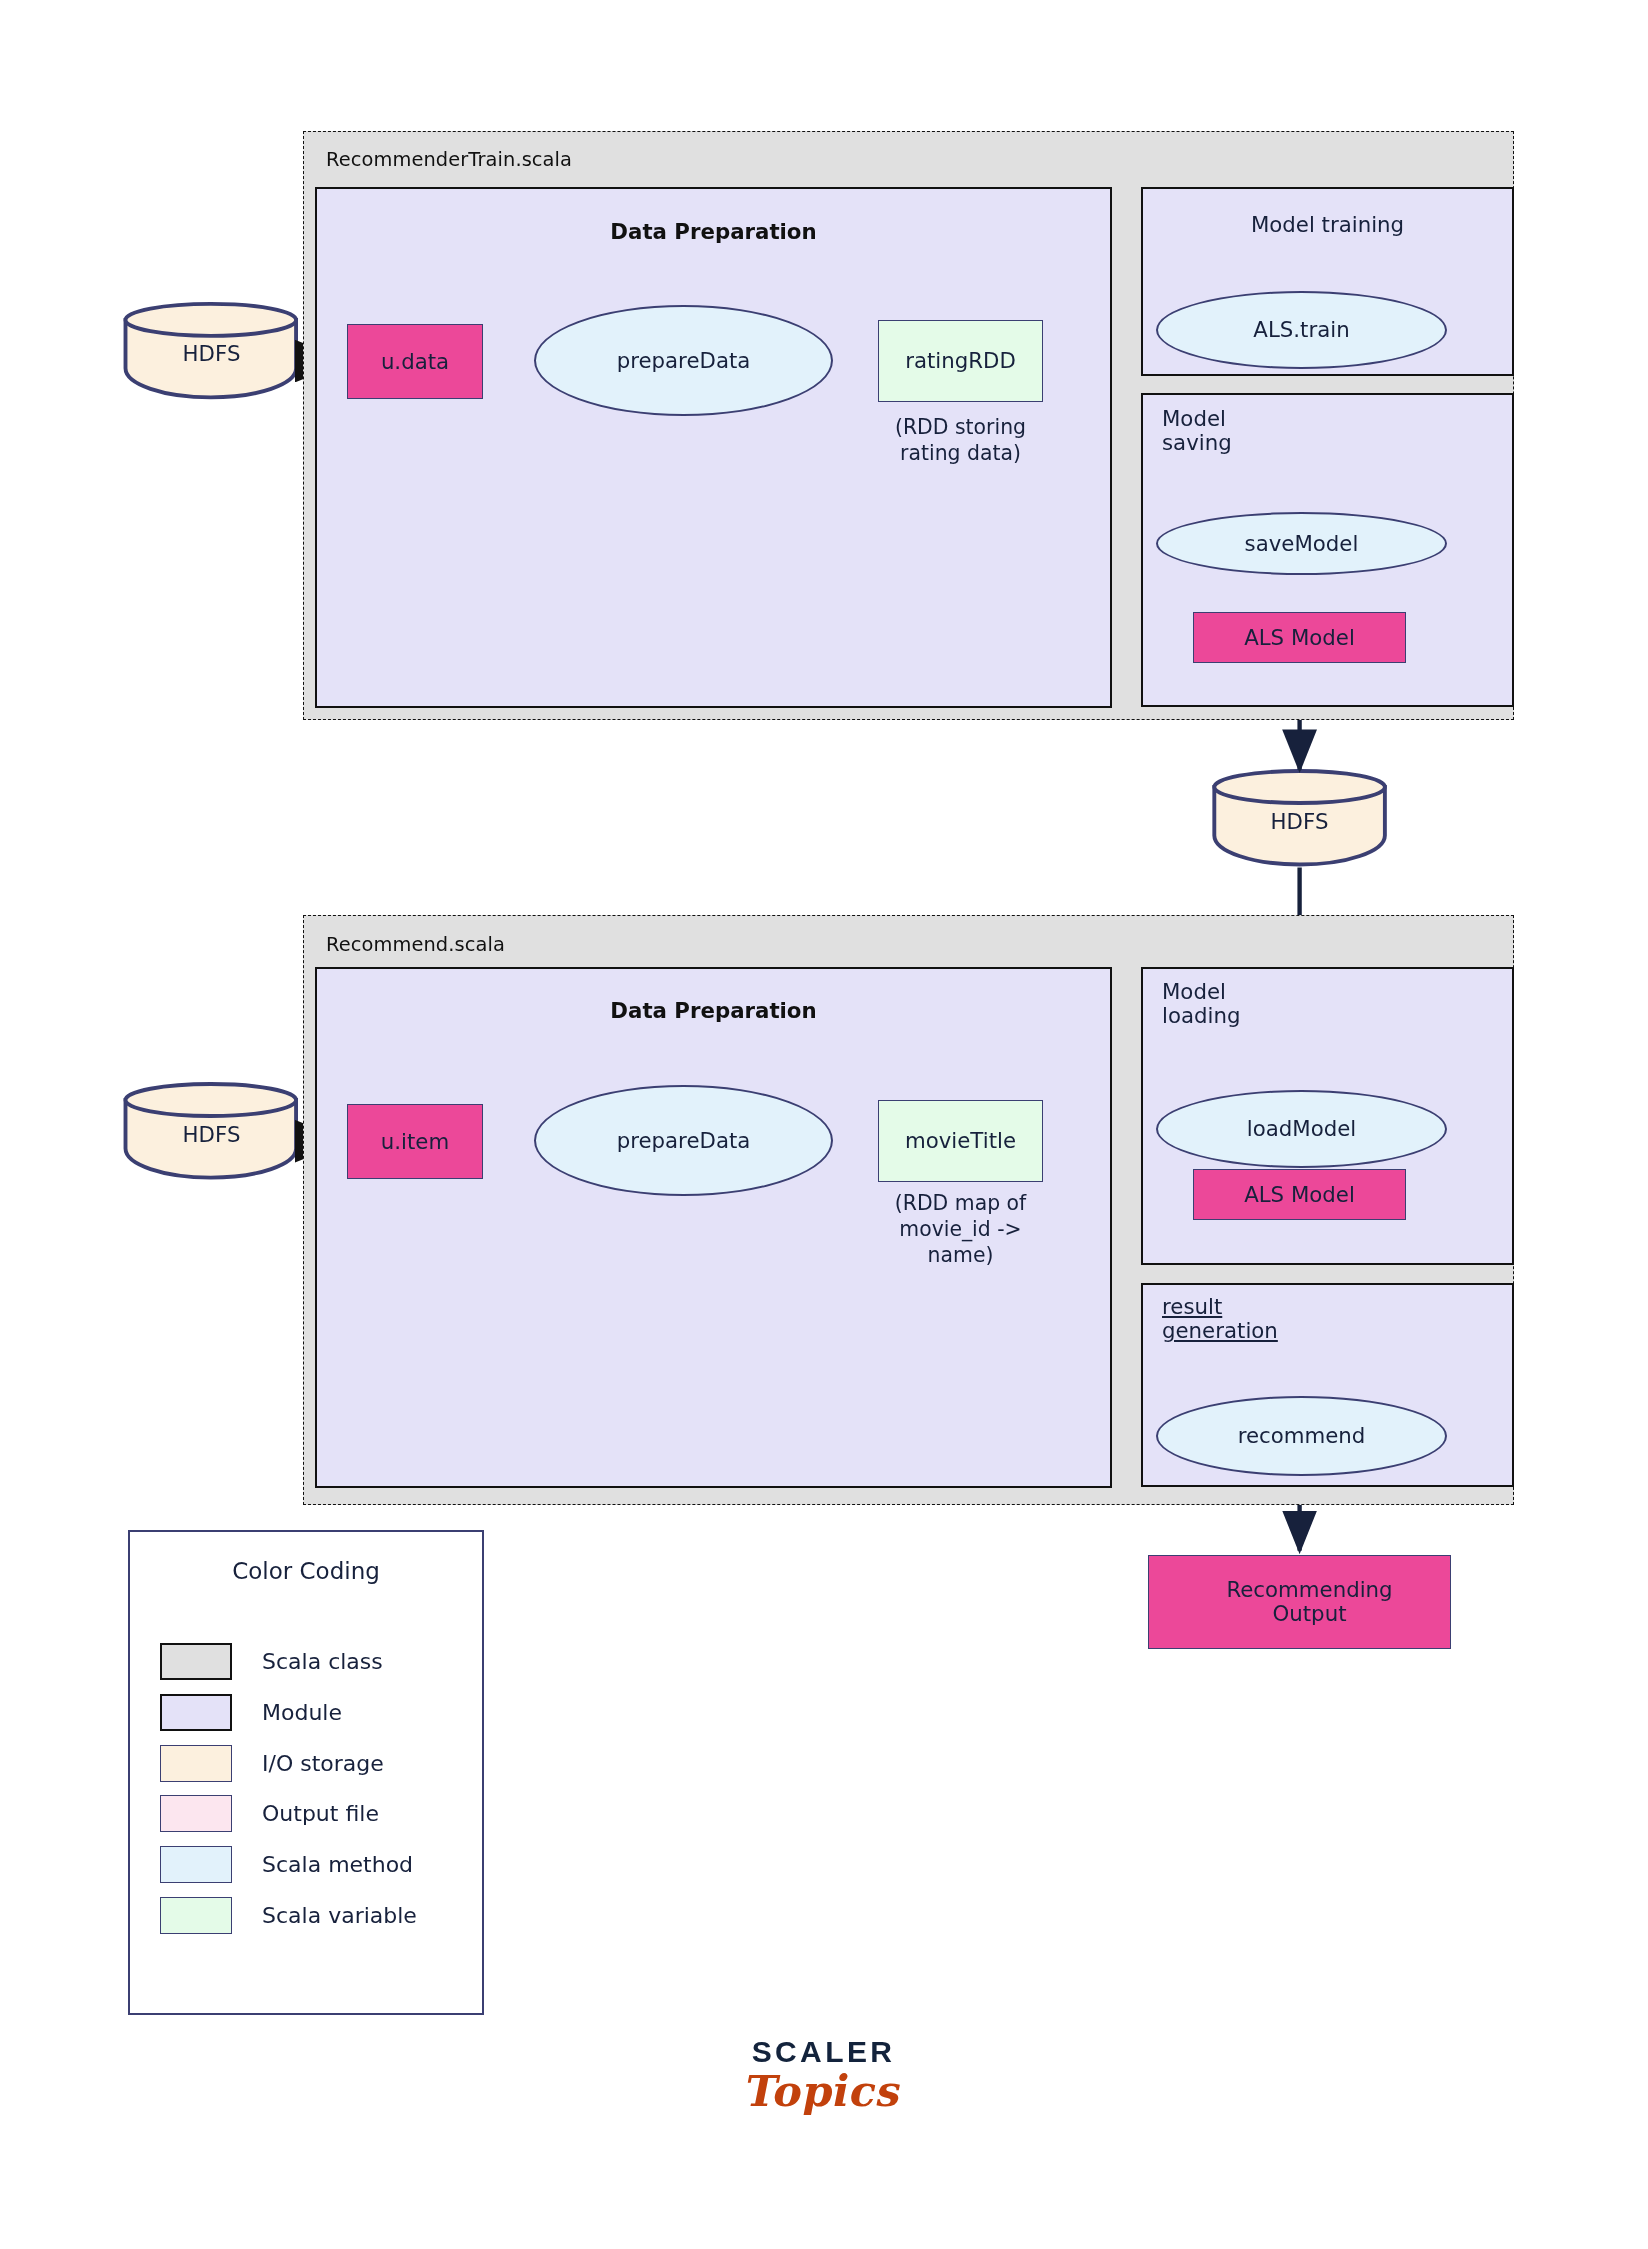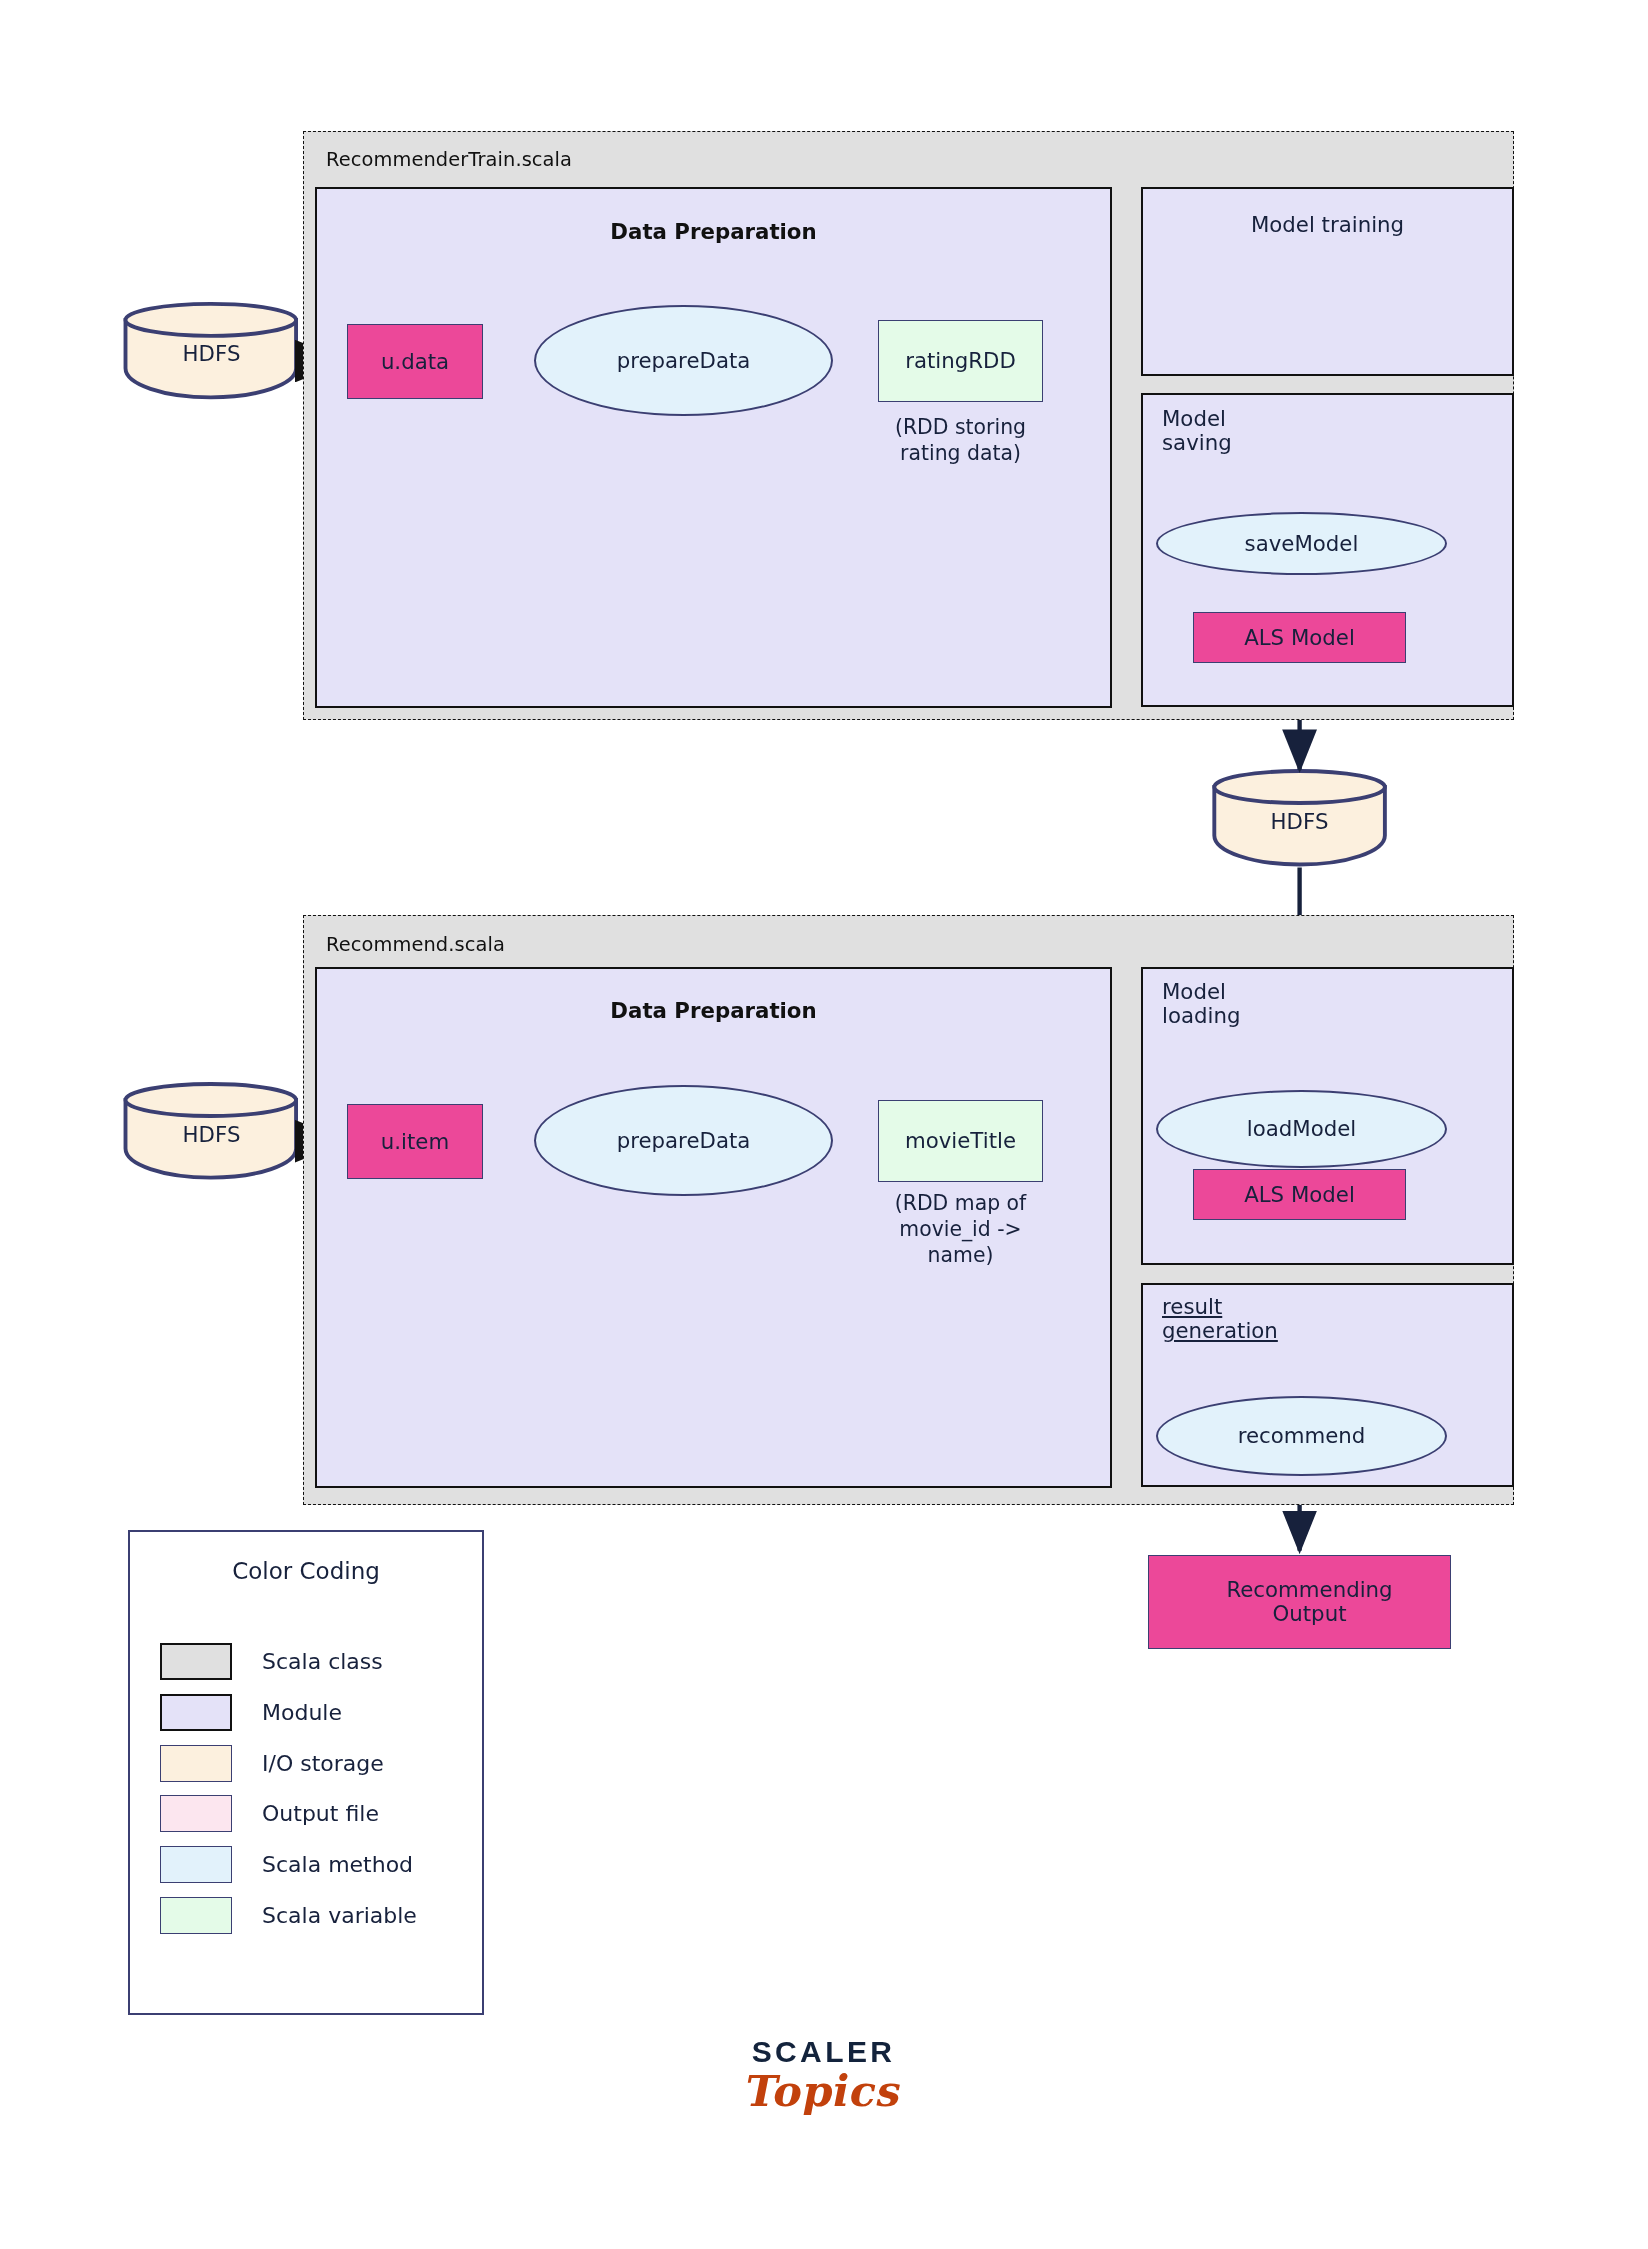--- a/index.html
+++ b/index.html
@@ -168,20 +168,21 @@
   <div class="node ellipse" style="left:534px;top:305px;width:299px;height:111px;">prepareData</div>
 
   <div class="node rect sc-var" style="left:878px;top:320px;width:165px;height:82px;">ratingRDD</div>
 
   <div class="note" style="left:849px;top:414px;width:223px;">(RDD storing
 rating data)</div>
 
   <div class="module" style="left:1141px;top:187px;width:373px;height:189px;"></div>
   <div class="module-title" style="left:1141px;top:213px;width:373px;text-align:center;">Model training</div>
 
+  <div class="node ellipse" style="left:1156px;top:291px;width:291px;height:78px;">ALS.train</div>
 
   <div class="module" style="left:1141px;top:393px;width:373px;height:314px;"></div>
   <div class="module-title" style="left:1162px;top:407px;width:204px;">Model
 saving</div>
 
   <div class="node ellipse" style="left:1156px;top:512px;width:291px;height:63px;">saveModel</div>
 
   <div class="node rect out-file" style="left:1193px;top:612px;width:213px;height:51px;">ALS Model</div>
 
   <div class="node" style="left:126px;top:334px;width:171px;height:39px;">HDFS</div>

